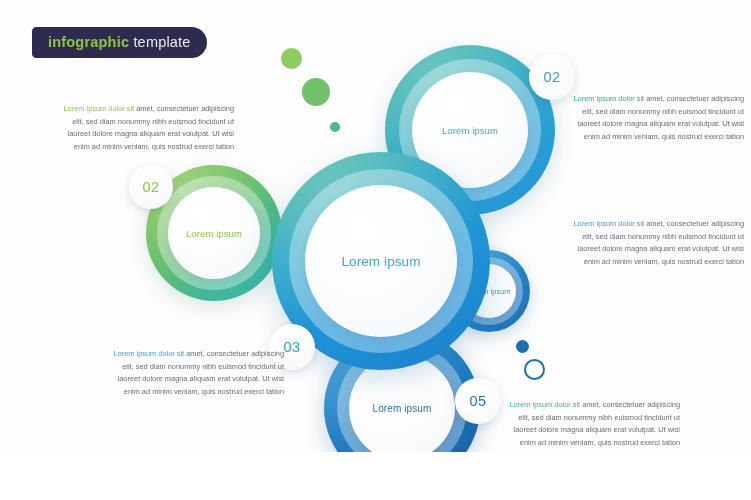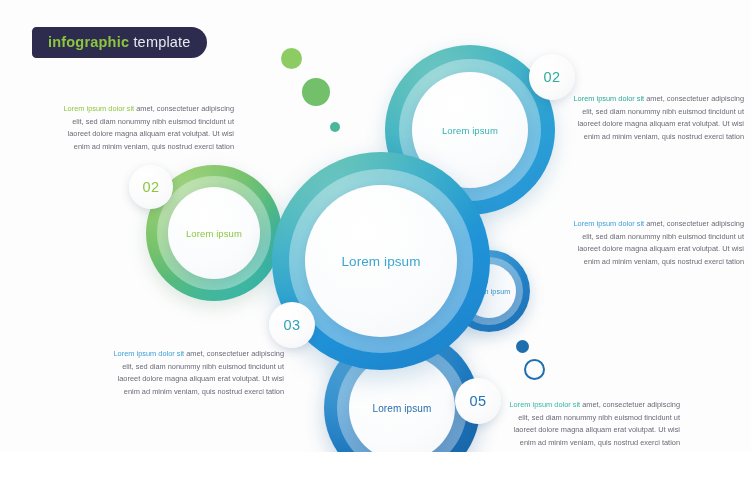--- a/index.html
+++ b/index.html
@@ -127,21 +127,21 @@
   .numbadge{
     position:absolute;border-radius:50%;
     background:radial-gradient(circle at 35% 28%, #ffffff 0%, #fbfbfc 60%, #f1f3f5 100%);
     display:flex;align-items:center;justify-content:center;
     font-size:14.5px;letter-spacing:.4px;
     box-shadow:0 3px 10px rgba(40,70,110,.17);
     z-index:40;
   }
   #n1{left:129px;top:165px;width:44px;height:44px;color:#8cc63e;}
   #n2{left:529px;top:54px;width:46px;height:46px;color:#2eac9f;}
-  #n3{left:269px;top:302px;width:46px;height:46px;color:#2ba3b4;}
+  #n3{left:269px;top:324px;width:46px;height:46px;color:#2ba3b4;}
   #n4{left:520px;top:229px;width:46px;height:46px;color:#2a84c4;}
   #n5{left:455px;top:378px;width:46px;height:46px;color:#2274b6;}
 
   
   .dot{position:absolute;border-radius:50%;z-index:30;}
   #d1{left:281px;top:48px;width:21px;height:21px;background:#8ccc62;}
   #d2{left:302px;top:78px;width:28px;height:28px;background:#72c06a;}
   #d3{left:330px;top:122px;width:10px;height:10px;background:#4ab79a;}
   #d4{left:516px;top:340px;width:13px;height:13px;background:#1d6fb0;}
   #d5{left:524px;top:359px;width:17px;height:17px;background:transparent;border:2.4px solid #1d6fb0;}

